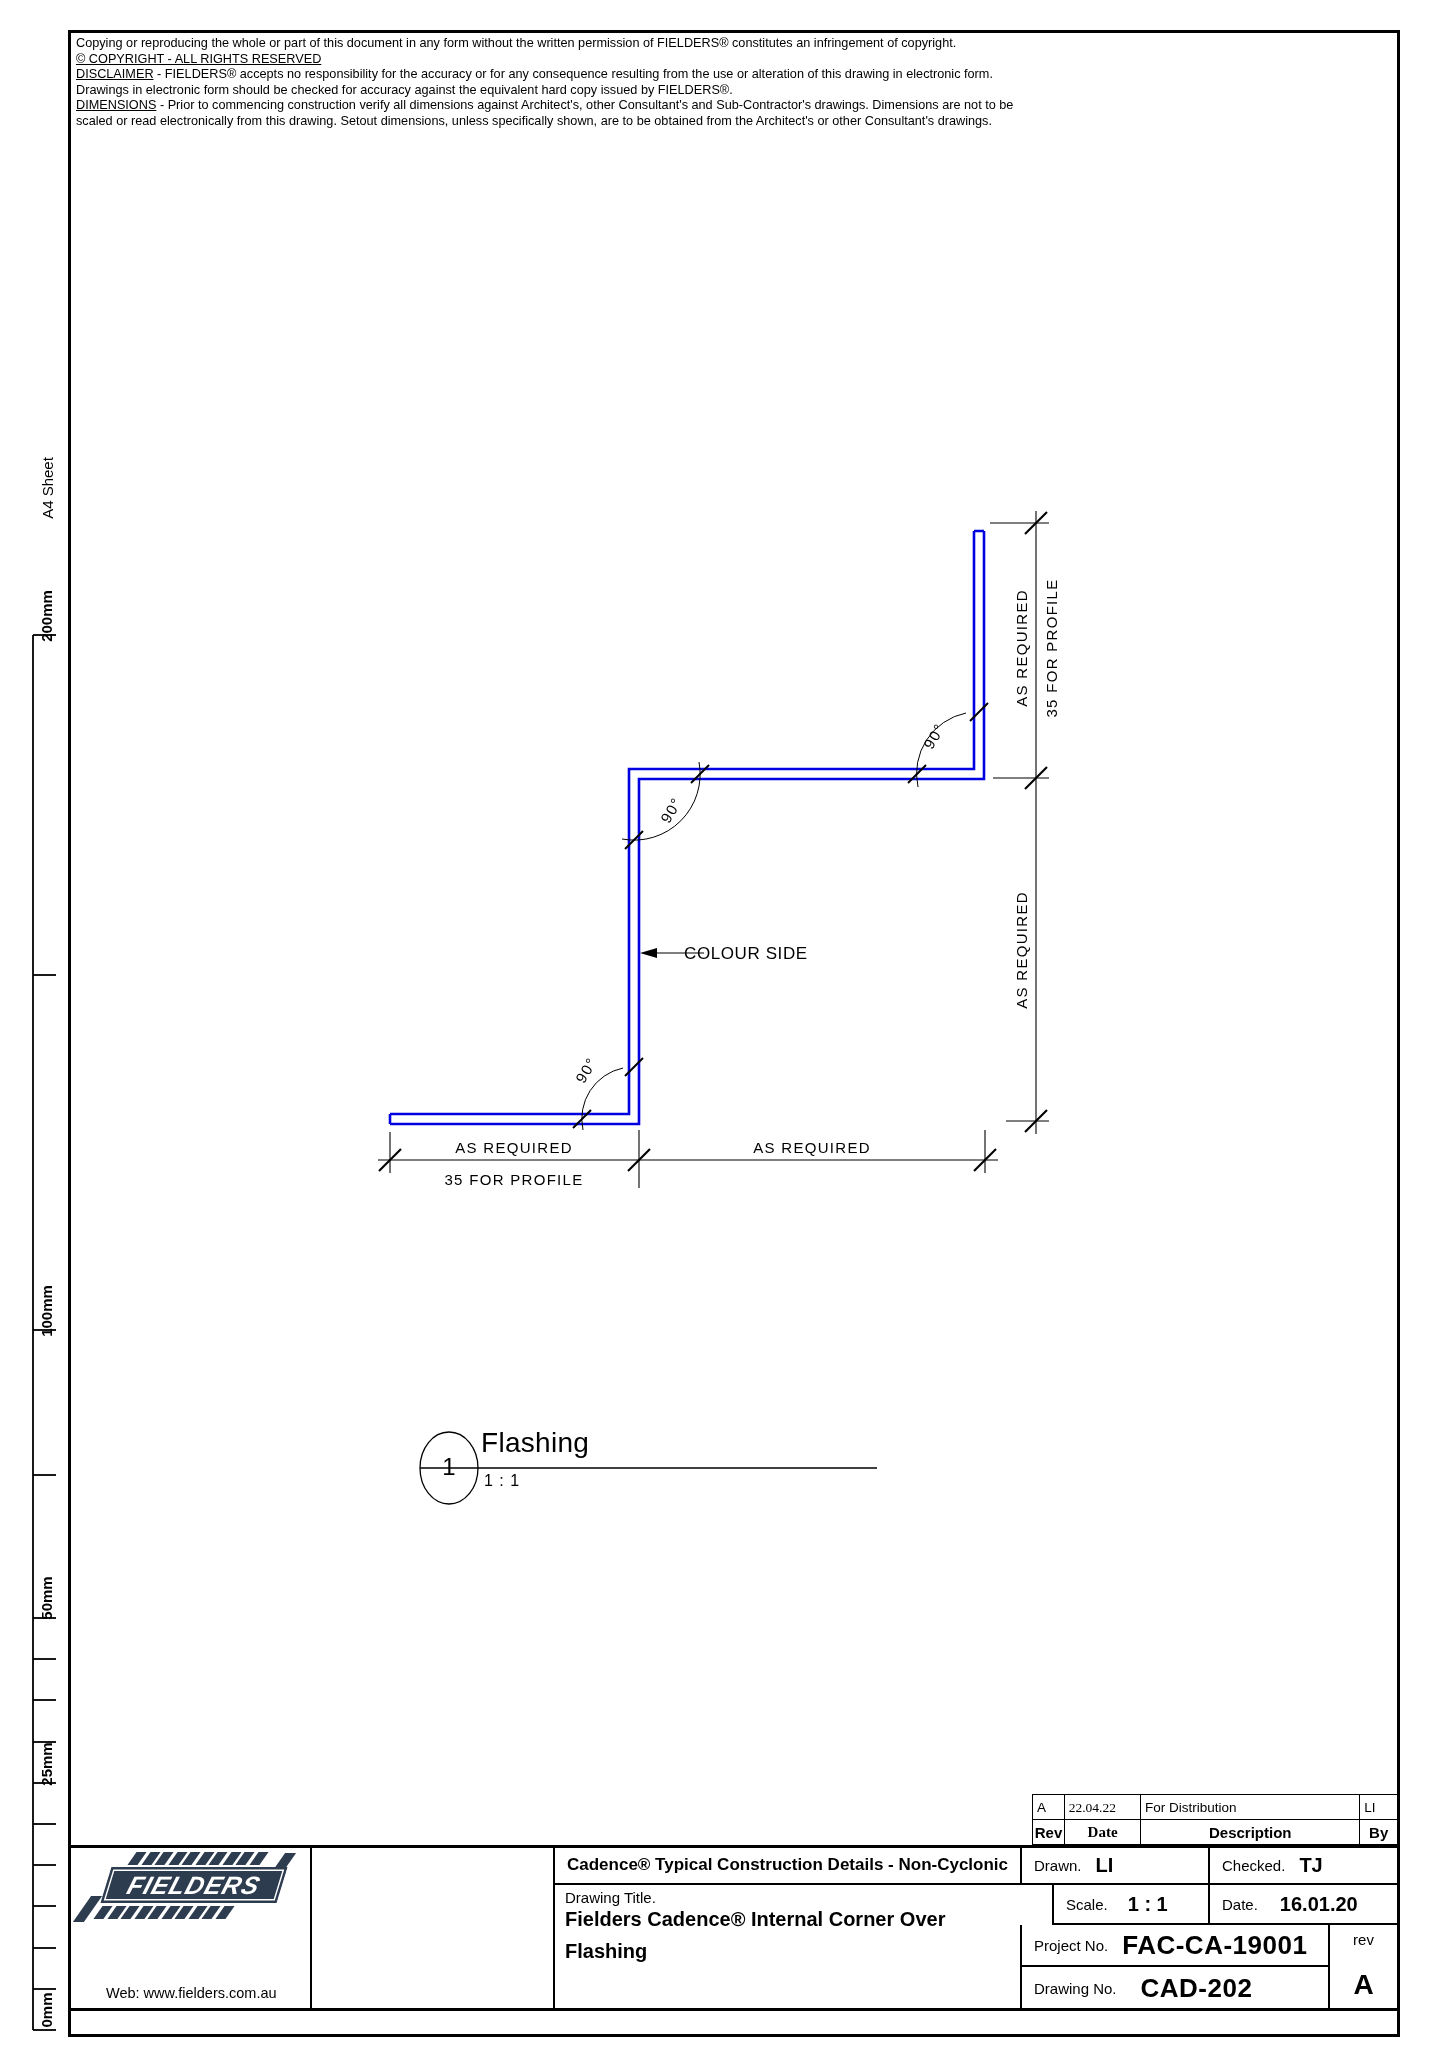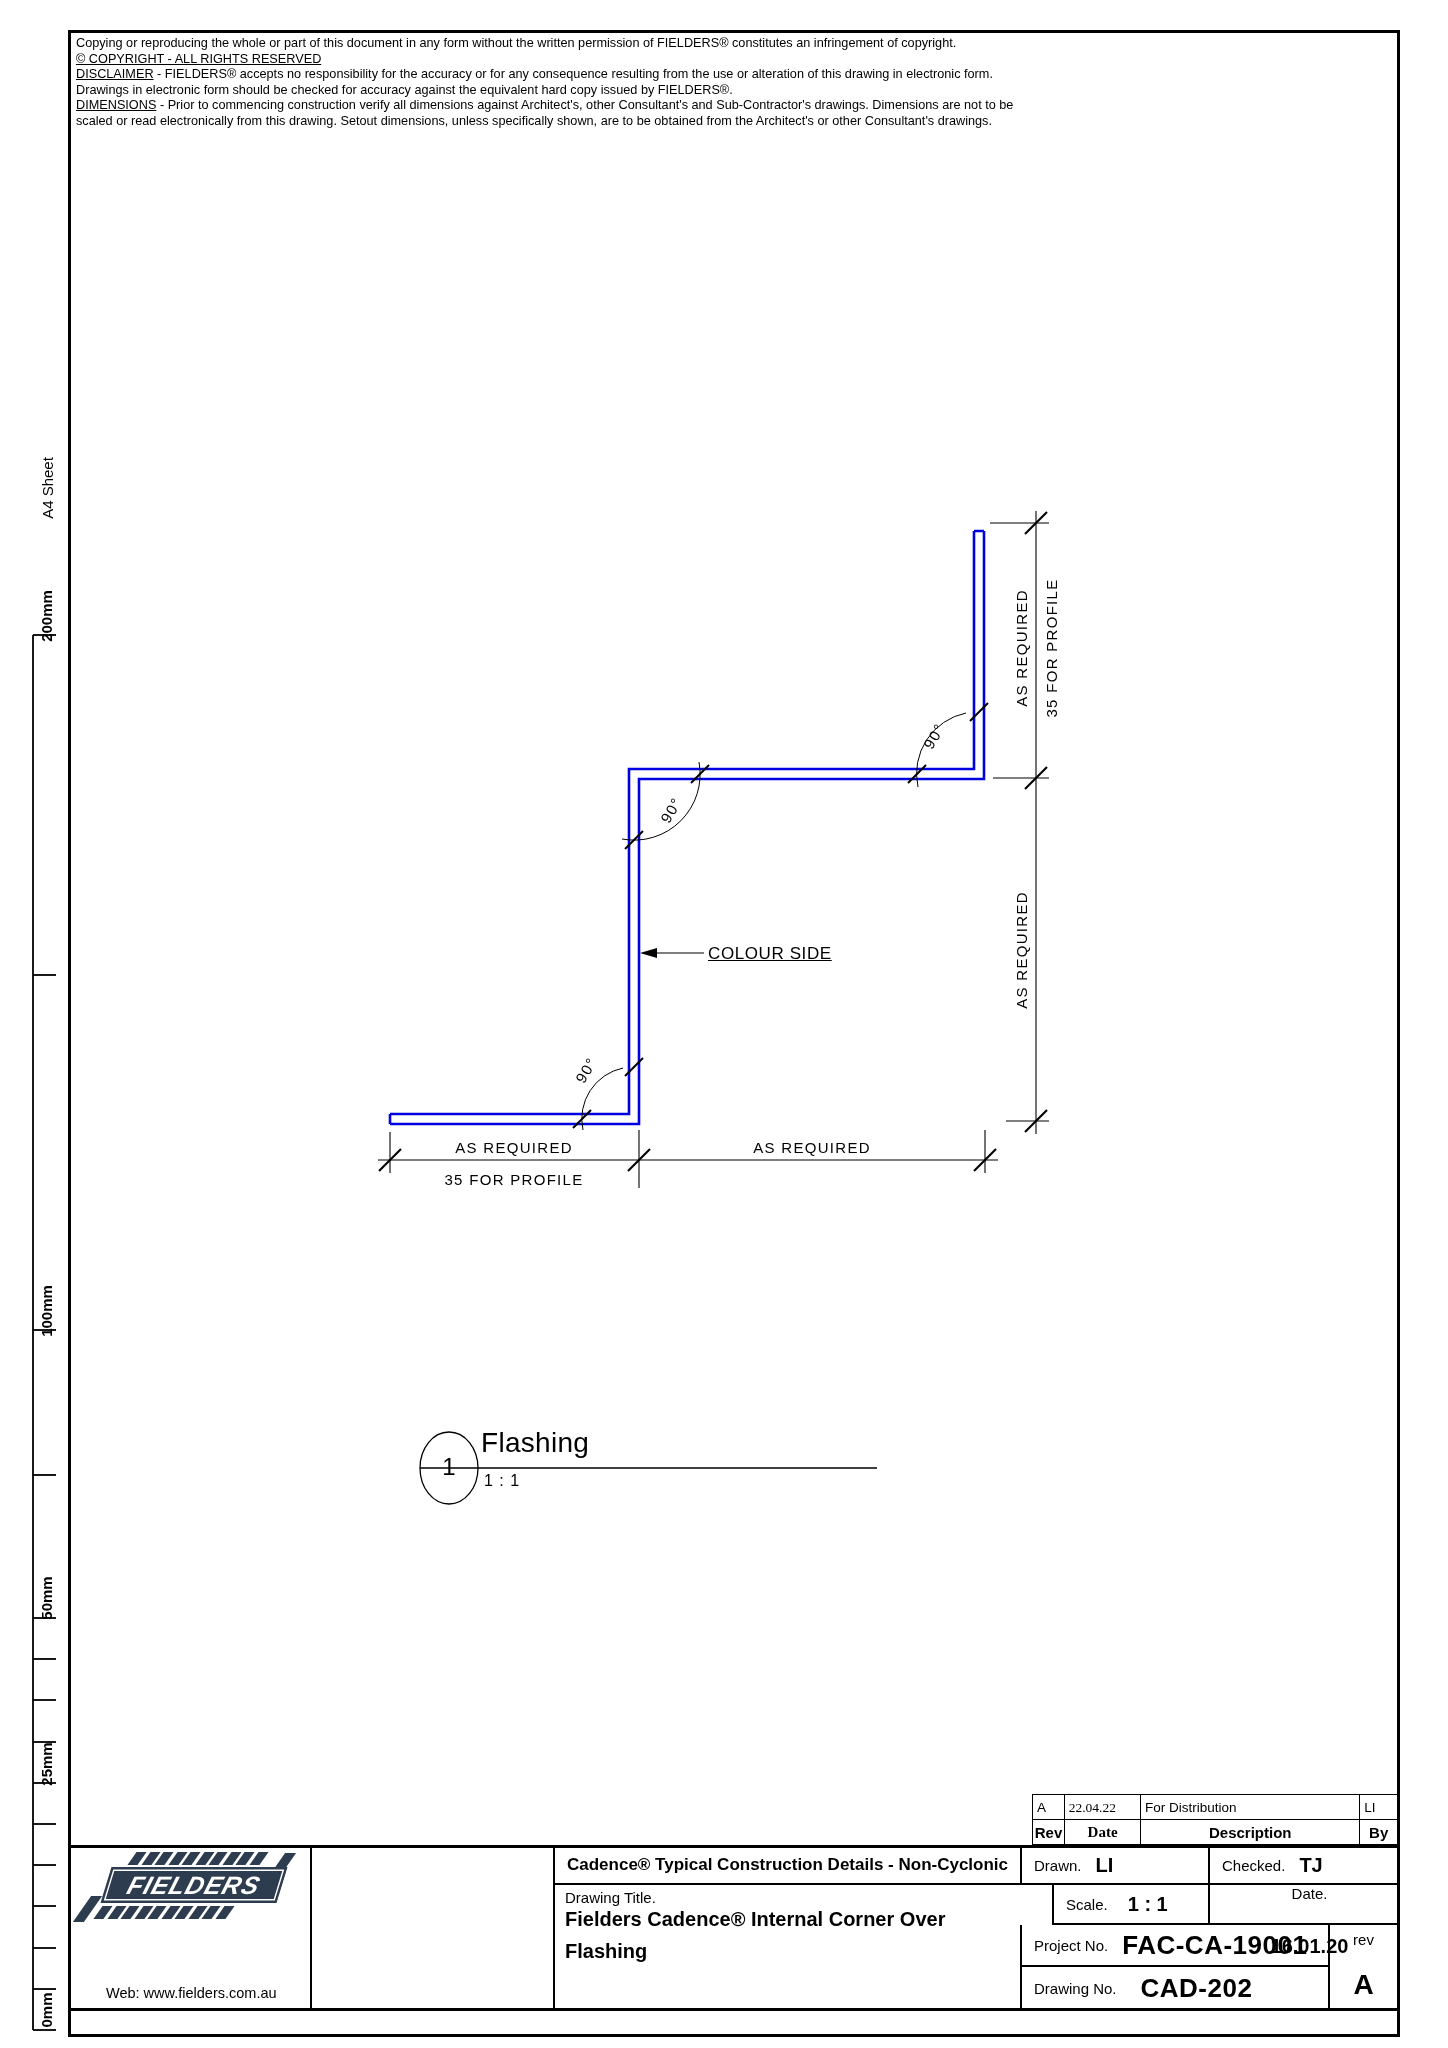--- a/index.html
+++ b/index.html
@@ -154,21 +154,21 @@
   <div class="abs dimtext ctr" style="left:514px;top:1179px;">35 FOR PROFILE</div>
   <div class="abs dimtext ctr" style="left:812px;top:1147px;">AS REQUIRED</div>
   <div class="abs dimtext ctr-r90" style="left:1021px;top:648px;">AS REQUIRED</div>
   <div class="abs dimtext ctr-r90" style="left:1051px;top:648px;">35 FOR PROFILE</div>
   <div class="abs dimtext ctr-r90" style="left:1021px;top:950px;">AS REQUIRED</div>
 
   <div class="abs dimtext ctr-r60" style="left:671px;top:810px;">90°</div>
   <div class="abs dimtext ctr-r60" style="left:586px;top:1070px;">90°</div>
   <div class="abs dimtext ctr-r60" style="left:934px;top:736px;">90°</div>
 
-  <div class="abs callout" style="left:708px;top:944px;text-decoration:underline;">COLOUR SIDE</div>
+  <div class="abs callout" style="left:684px;top:944px;">COLOUR SIDE</div>
 
   <div class="abs viewnum ctr" style="left:449px;top:1467px;">1</div>
   <div class="abs viewtitle" style="left:481px;top:1427px;">Flashing</div>
   <div class="abs viewscale" style="left:484px;top:1472px;">1 : 1</div>
 
   <div class="abs revtable">
     <div class="revrow">
       <div class="revcell c-rev">A</div>
       <div class="revcell c-date">22.04.22</div>
       <div class="revcell c-desc">For Distribution</div>
@@ -238,21 +238,21 @@
   </div>
   <div class="cell bl bb" style="left:1208px;top:1847px;width:189px;height:38px;display:flex;align-items:center;gap:14px;padding-left:12px;">
     <span class="lbl">Checked.</span>
     <span class="val val20">TJ</span>
   </div>
 
   <div class="cell bl bb" style="left:1020px;top:1885px;width:188px;height:40px;display:flex;align-items:center;gap:20px;padding-left:12px;margin-left:32px;">
     <span class="lbl">Scale.</span>
     <span class="val val20">1 : 1</span>
   </div>
-  <div class="cell bl bb" style="left:1208px;top:1885px;width:189px;height:40px;display:flex;align-items:center;gap:33px;padding-left:12px;flex-direction:column;">
+  <div class="cell bl bb" style="left:1208px;top:1885px;width:189px;height:40px;display:flex;align-items:center;gap:22px;padding-left:12px;">
     <span class="lbl">Date.</span>
     <span class="val val20">16.01.20</span>
   </div>
 
   <div class="cell bl bb" style="left:1020px;top:1925px;width:308px;height:42px;display:flex;align-items:center;gap:14px;padding-left:12px;">
     <span class="lbl">Project No.</span>
     <span class="val val26">FAC-CA-19001</span>
   </div>
 
   <div class="cell bl" style="left:1020px;top:1967px;width:308px;height:42px;display:flex;align-items:center;gap:24px;padding-left:12px;">

